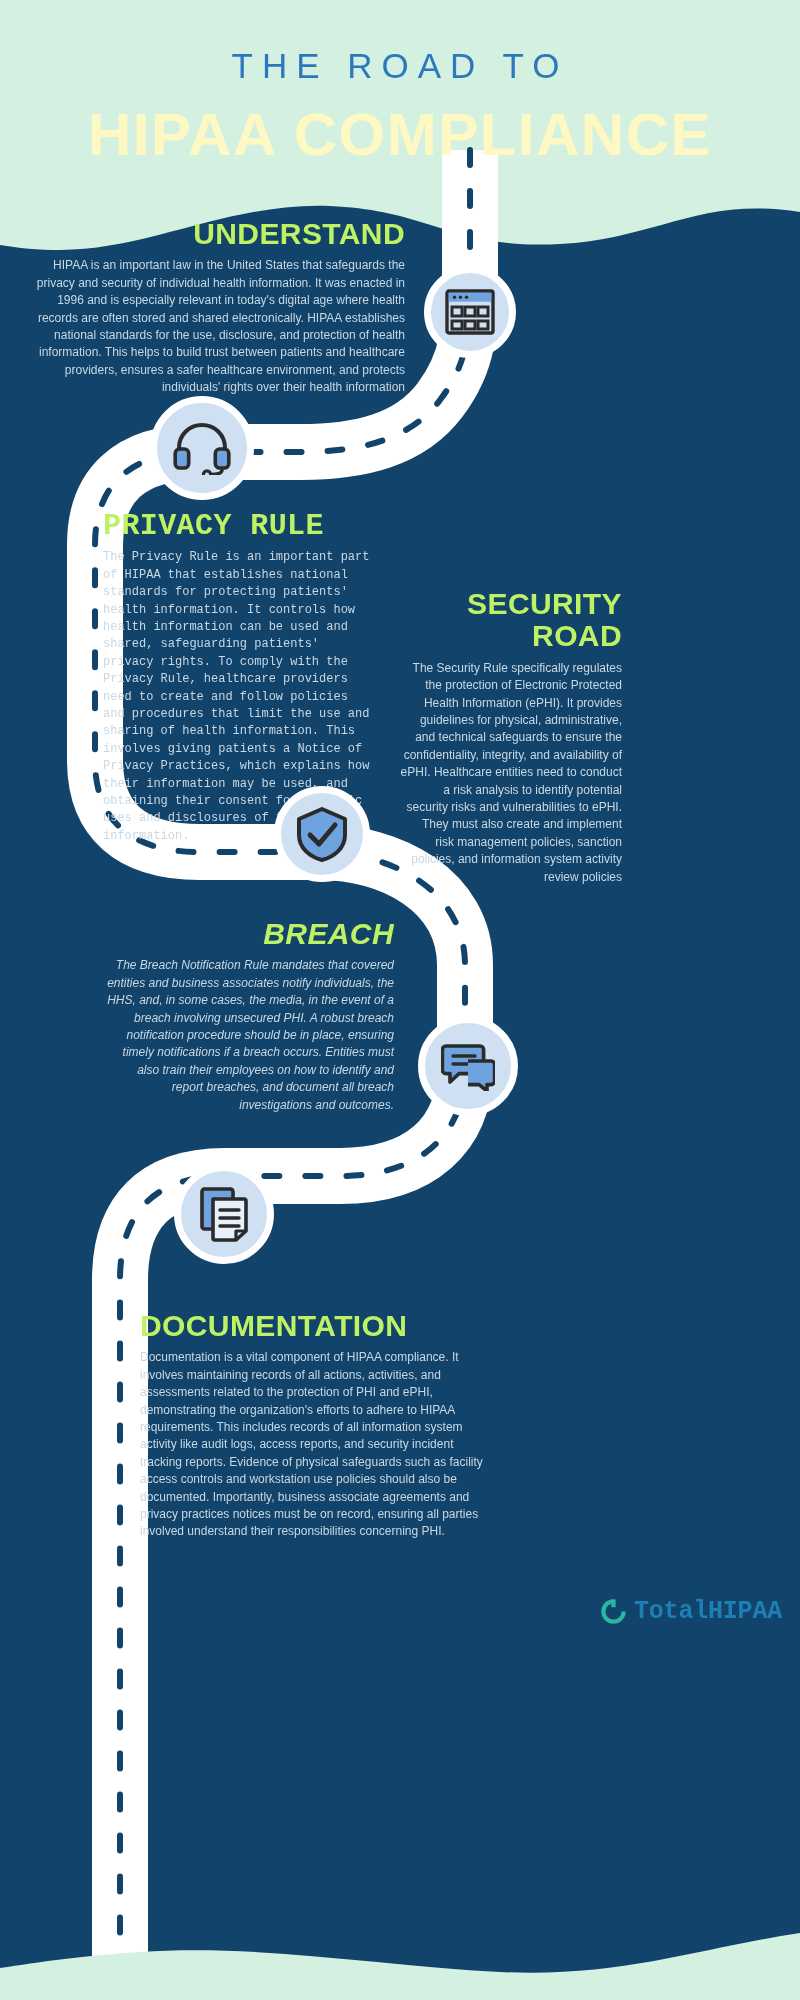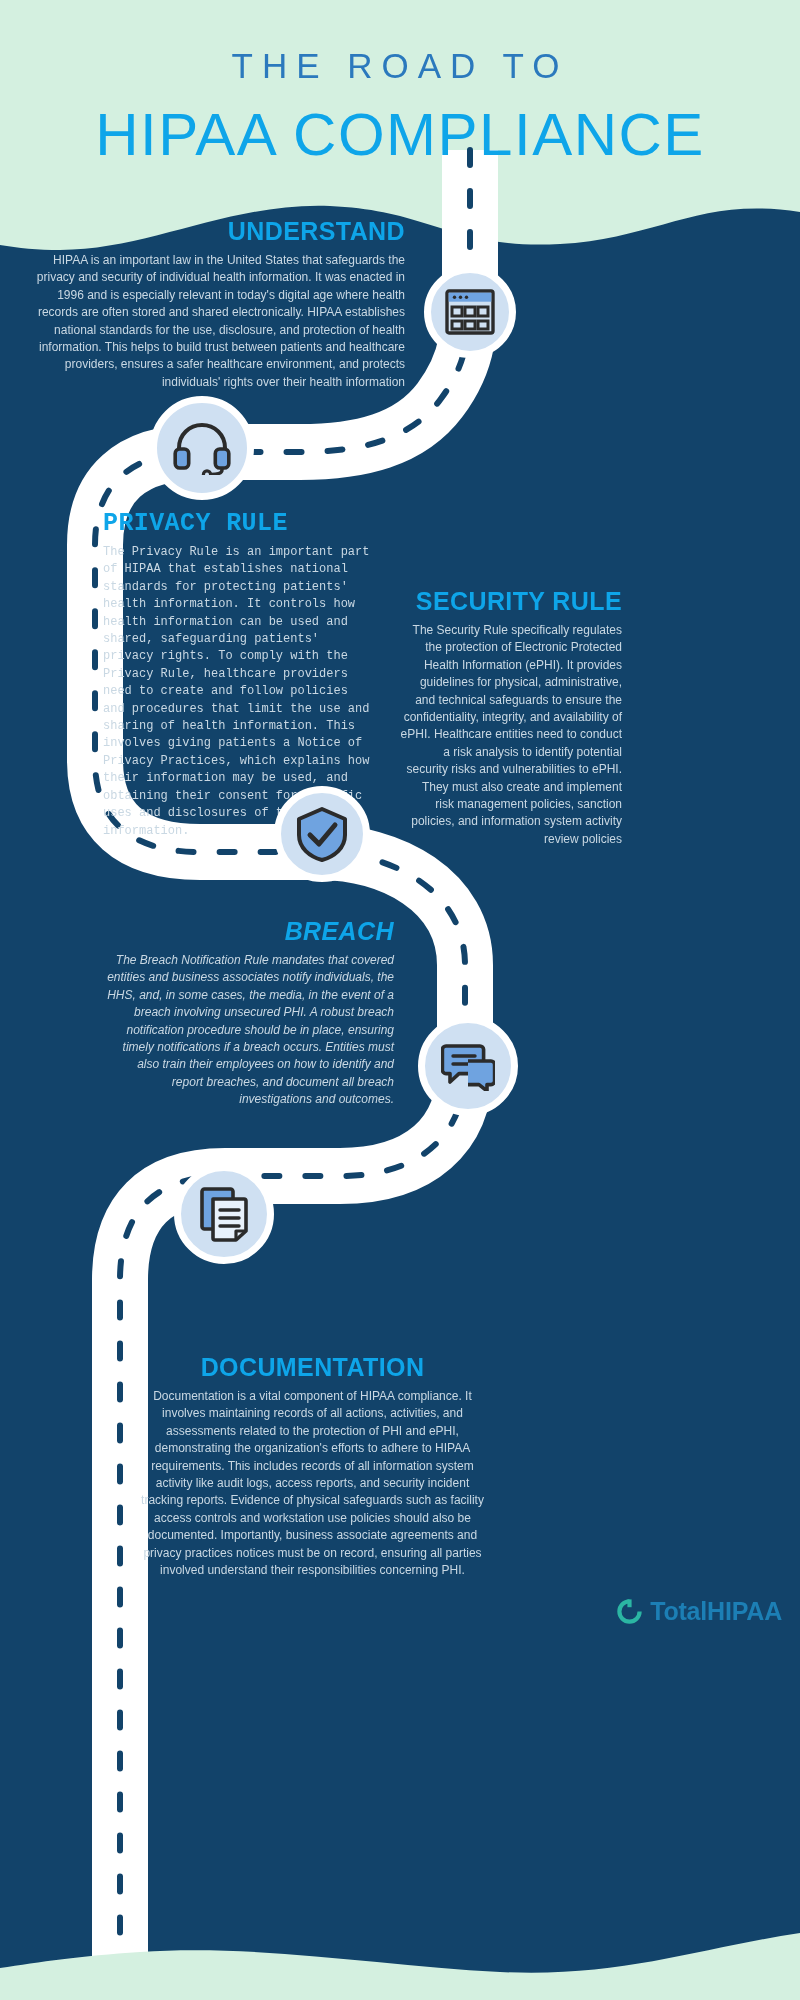--- a/index.html
+++ b/index.html
@@ -11,50 +11,50 @@
   #canvas { position: absolute; inset: 0; width: 800px; height: 1640px; }
 
   
   .bg-navy { position: absolute; left: 0; top: 0; width: 800px; height: 2000px; background: #12436a; }
   .bg-svg  { position: absolute; left: 0; top: 0; width: 800px; height: 2000px; }
 
   
   .header { position: absolute; left: 0; top: 0; width: 800px; height: 215px; z-index: 5;
             display: flex; flex-direction: column; align-items: center; justify-content: flex-start; }
   .kicker { margin-top: 46px; font-size: 35px; letter-spacing: 9px; color: #2b79bd; font-weight: 400; }
-  .title  { margin-top: 14px; font-size: 60px; letter-spacing: 1.5px; color: #0ea5e9; font-weight: 400; }
+  .title  { margin-top: 14px; font-size: 60px; letter-spacing: 1.5px; color: #fef9c3; font-weight: 700; }
 
   
   .sect { position: absolute; z-index: 6; }
-  .sect h2 { color: #0ea5e9; font-weight: 700; line-height: 1.08; font-size: 25px; letter-spacing: .4px; }
+  .sect h2 { color: #bef264; font-weight: 700; line-height: 1.08; font-size: 30px; letter-spacing: .4px; }
   .sect p  { color: #c9d8e3; font-size: 12px; line-height: 17.4px; margin-top: 7px; }
   .al-r { text-align: right; }
   .al-l { text-align: left; }
 
   #sec-understand { left: 30px;  top: 218px; width: 375px; }
   #sec-privacy    { left: 103px; top: 510px; width: 270px; font-family: Liberation Mono, monospace; }
   #sec-security   { left: 400px; top: 588px; width: 222px; }
   #sec-breach     { left: 104px;  top: 918px; width: 290px; font-style: italic; }
-  #sec-doc        { left: 140px; top: 1354px; width: 345px; text-align: center; }
+  #sec-doc        { left: 140px; top: 1310px; width: 345px; }
 
   
   .node { position: absolute; z-index: 8; border-radius: 50%;
           background: #cfe0f2; border: 7px solid #ffffff;
           display: flex; align-items: center; justify-content: center; }
   .node svg { display: block; }
   #node-1 { left: 424px; top: 266px;  width: 92px; height: 92px; }
   #node-2 { left: 150px; top: 396px;  width: 104px; height: 104px; }
   #node-3 { left: 274px; top: 786px;  width: 96px;  height: 96px; }
   #node-4 { left: 418px; top: 1016px; width: 100px; height: 100px; }
   #node-5 { left: 174px; top: 1164px; width: 100px; height: 100px; }
 
   
   .footer-logo { position: absolute; right: 18px; bottom: 14px; z-index: 9;
                  display: flex; align-items: center; gap: 7px; }
-  .logo-word { font-size: 25px; font-weight: 700; color: #1c7fb5; letter-spacing: -.2px; }
+  .logo-word { font-size: 25px; font-weight: 700; color: #1c7fb5; letter-spacing: -.2px; font-family: Liberation Mono, monospace; }
 </style>
 </head>
 <body>
 
 <div id="canvas">
 
   <div class="bg-navy"></div>
 
   <svg class="bg-svg" viewBox="0 0 800 2000">
     <defs>
@@ -112,21 +112,21 @@
     <h2>UNDERSTAND</h2>
     <p>HIPAA is an important law in the United States that safeguards the privacy and security of individual health information. It was enacted in 1996 and is especially relevant in today's digital age where health records are often stored and shared electronically. HIPAA establishes national standards for the use, disclosure, and protection of health information. This helps to build trust between patients and healthcare providers, ensures a safer healthcare environment, and protects individuals' rights over their health information</p>
   </div>
 
   <div class="sect al-l" id="sec-privacy">
     <h2>PRIVACY RULE</h2>
     <p>The Privacy Rule is an important part of HIPAA that establishes national standards for protecting patients' health information. It controls how health information can be used and shared, safeguarding patients' privacy rights. To comply with the Privacy Rule, healthcare providers need to create and follow policies and procedures that limit the use and sharing of health information. This involves giving patients a Notice of Privacy Practices, which explains how their information may be used, and obtaining their consent for specific uses and disclosures of their health information.</p>
   </div>
 
   <div class="sect al-r" id="sec-security">
-    <h2>SECURITY RULE</h2>
+    <h2>SECURITY ROAD</h2>
     <p>The Security Rule specifically regulates the protection of Electronic Protected Health Information (ePHI). It provides guidelines for physical, administrative, and technical safeguards to ensure the confidentiality, integrity, and availability of ePHI. Healthcare entities need to conduct a risk analysis to identify potential security risks and vulnerabilities to ePHI. They must also create and implement risk management policies, sanction policies, and information system activity review policies</p>
   </div>
 
   <div class="sect al-r" id="sec-breach">
     <h2>
       <span>BREACH</span><br>
     </h2>
     <p>The Breach Notification Rule mandates that covered entities and business associates notify individuals, the HHS, and, in some cases, the media, in the event of a breach involving unsecured PHI. A robust breach notification procedure should be in place, ensuring timely notifications if a breach occurs. Entities must also train their employees on how to identify and report breaches, and document all breach investigations and outcomes.</p>
   </div>
 

